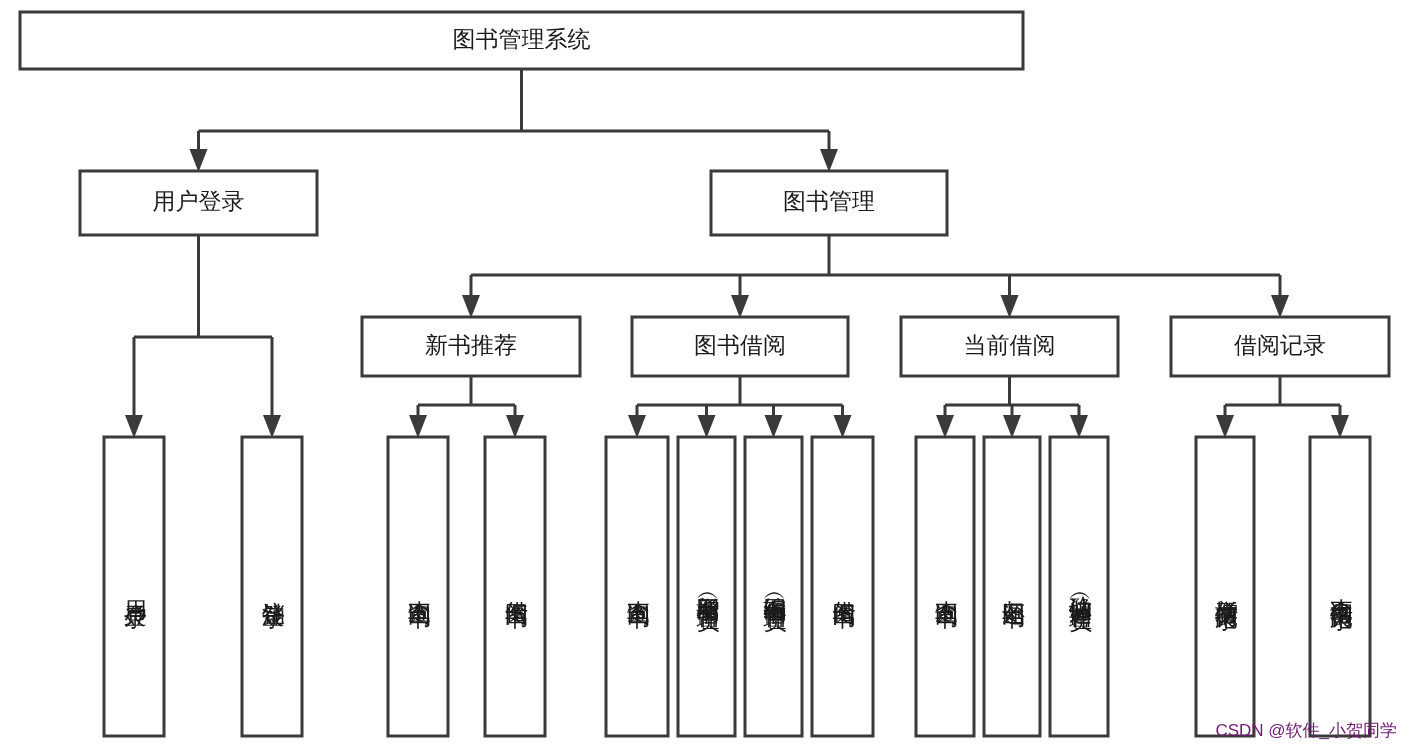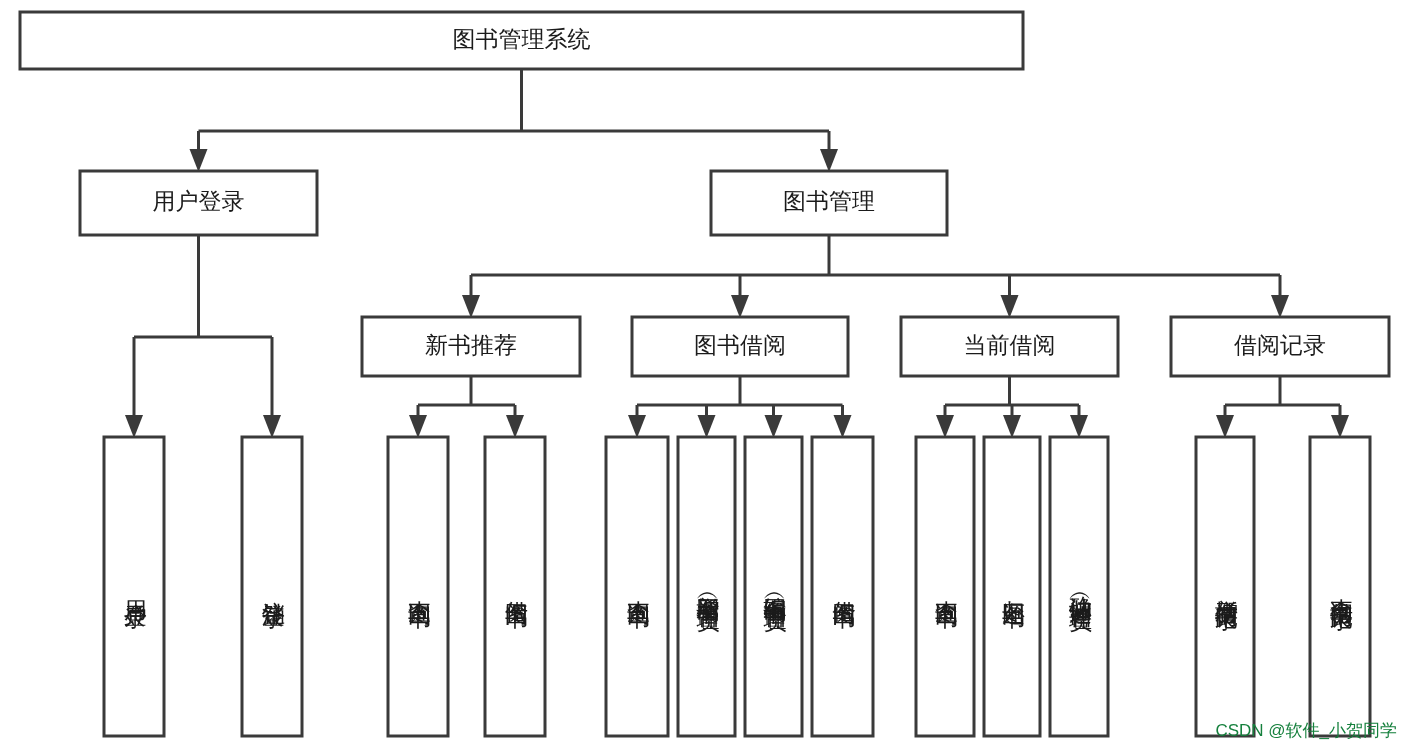--- a/index.html
+++ b/index.html
@@ -49,21 +49,21 @@
   .arrow-head {
     fill: #3a3a3a;
     stroke: none;
   }
   .watermark {
     position: absolute;
     right: 8px;
     bottom: 6px;
     font-family: "Liberation Sans", "DejaVu Sans", sans-serif;
     font-size: 17px;
-    color: #15803d;
+    color: #701a75;
     white-space: nowrap;
     user-select: none;
   }
 </style>
 </head>
 <body>
 
 <div id="diagram-root">
   <svg id="diagram-svg" width="1405" height="747" viewBox="0 0 1405 747" xmlns="http://www.w3.org/2000/svg">
     <g id="edge-layer">

